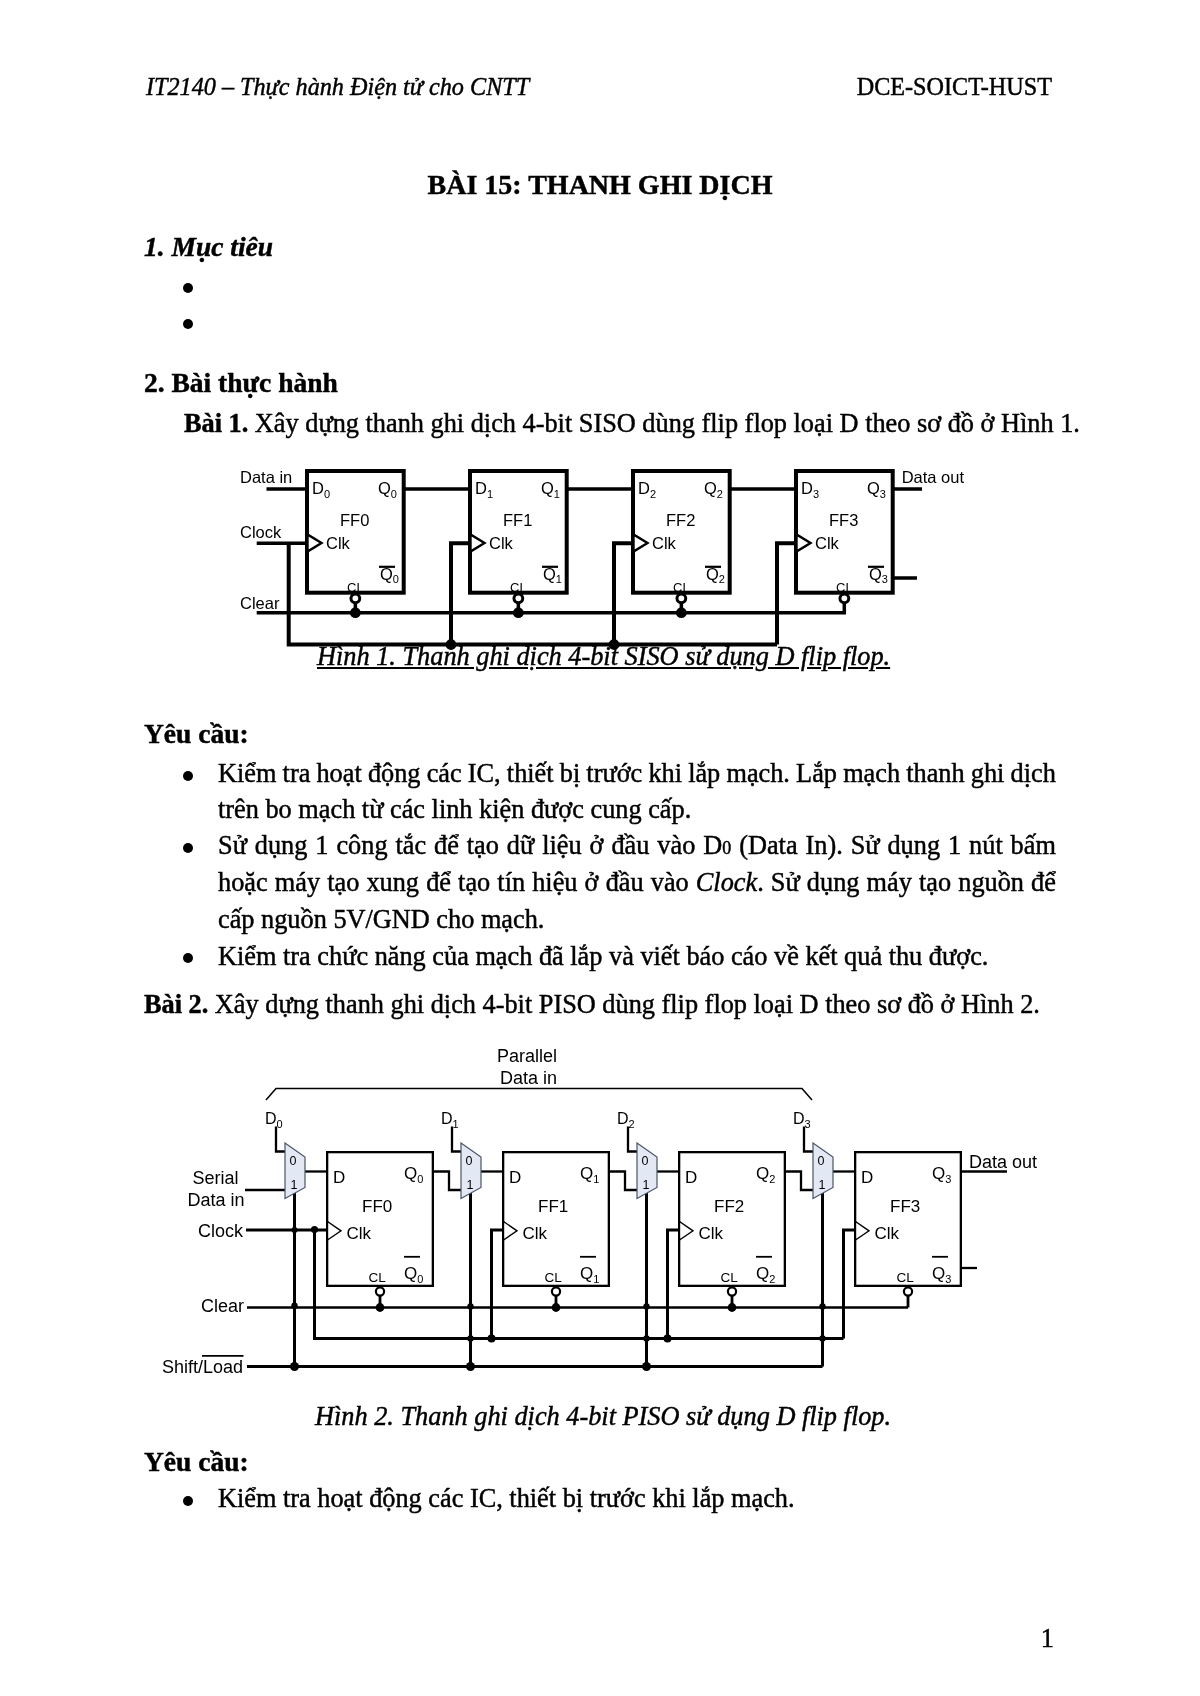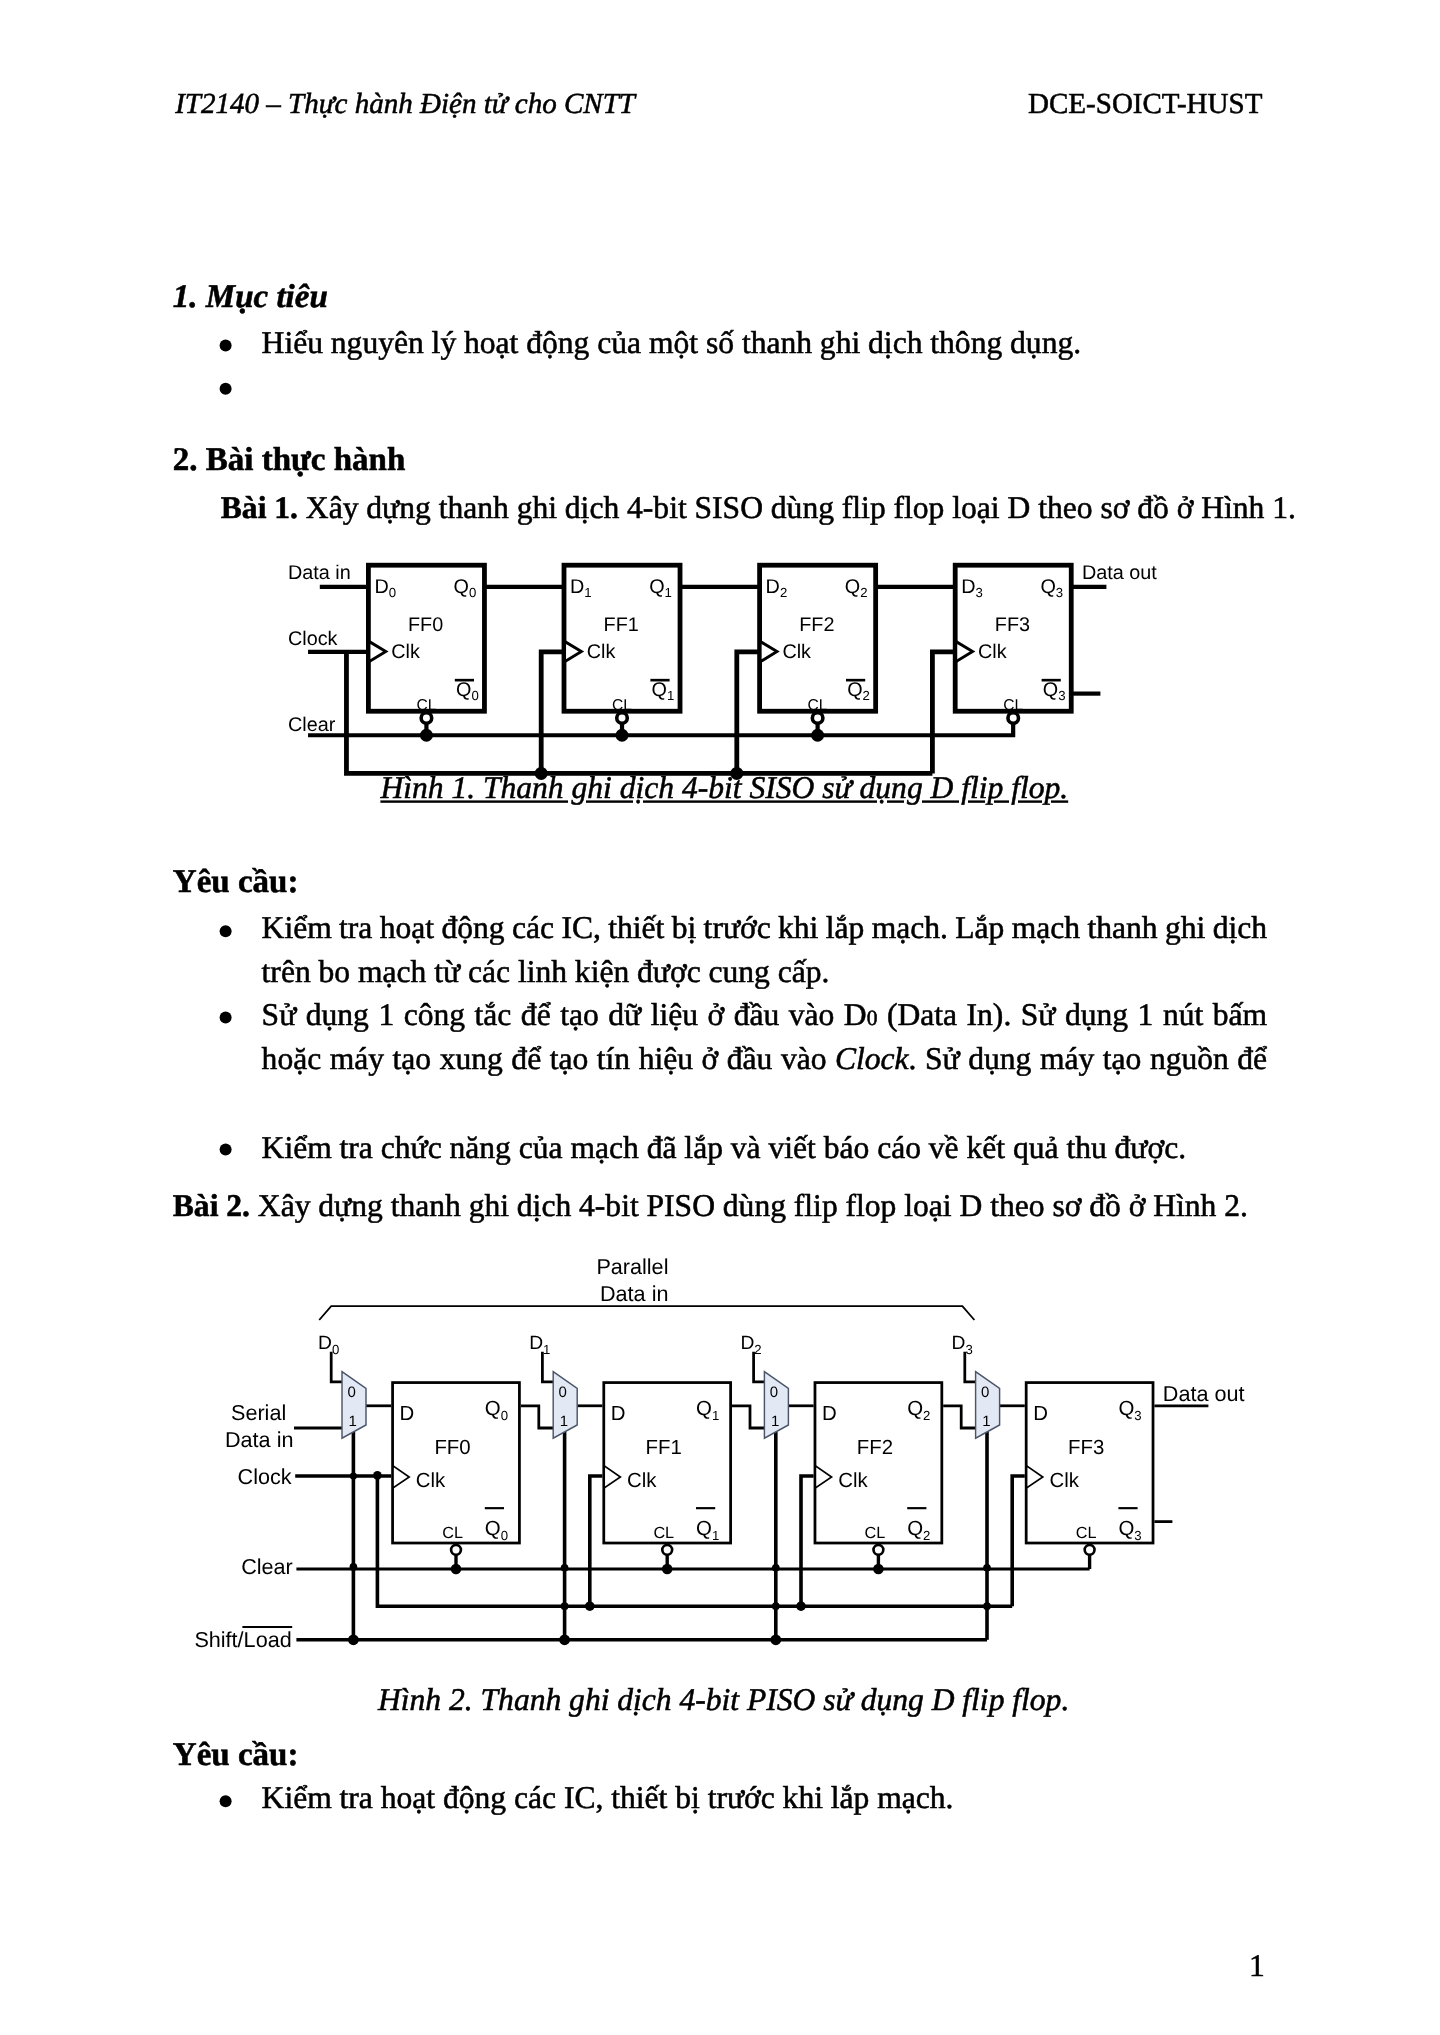--- a/index.html
+++ b/index.html
@@ -18,26 +18,26 @@
   svg text{font-family:"Liberation Sans",sans-serif;fill:#000;}
 </style>
 </head>
 <body>
 <div id="page">
 
 <div class="t i f24" style="left:146px;top:75.4px;">IT2140 – Thực hành Điện tử cho CNTT</div>
 
 <div class="t f24" style="left:0;width:1052px;text-align:right;top:74.5px;">DCE-SOICT-HUST</div>
 
+<div class="t b f28" style="left:0;width:1200px;text-align:center;top:170.7px;">BÀI 15: THANH GHI DỊCH</div>
 
 <div class="t b f27" style="left:144px;top:233.1px;font-style:italic;">1. Mục tiêu</div>
 
 <div class="bul" style="left:182.5px;top:282.5px;"></div>
 
-<div class="t f26" style="left:218px;top:272.6px;">Hiểu nguyên lý hoạt động của một số thanh ghi dịch thông dụng.</div>
 
 <div class="bul" style="left:182.5px;top:319px;"></div>
 
 
 <div class="t b f27" style="left:144px;top:369.1px;">2. Bài thực hành</div>
 
 <div class="t f26" style="left:144px;top:410.6px;margin-left:40px;"><span class="b">Bài 1.</span> Xây dựng thanh ghi dịch 4-bit SISO dùng flip flop loại D theo sơ đồ ở Hình 1.</div>
 
 <svg style="top:455px;" width="1200" height="205" viewBox="0 455 1200 205" fill="none" stroke="none">
 <g stroke="#000" stroke-width="3.5" fill="none">
@@ -166,20 +166,21 @@
 <div class="t f26 just" style="left:218px;top:760.6px;word-spacing:-0.42px;">Kiểm tra hoạt động các IC, thiết bị trước khi lắp mạch. Lắp mạch thanh ghi dịch</div>
 
 <div class="t f26" style="left:218px;top:797.1px;">trên bo mạch từ các linh kiện được cung cấp.</div>
 
 <div class="bul" style="left:182.5px;top:843px;"></div>
 
 <div class="t f26 just" style="left:218px;top:833.1px;word-spacing:1.36px;">Sử dụng 1 công tắc để tạo dữ liệu ở đầu vào D<span style="font-size:18px;">0</span> (Data In). Sử dụng 1 nút bấm</div>
 
 <div class="t f26 just" style="left:218px;top:869.9px;word-spacing:0.55px;">hoặc máy tạo xung để tạo tín hiệu ở đầu vào <span class="i">Clock</span>. Sử dụng máy tạo nguồn để</div>
 
+<div class="t f26" style="left:218px;top:906.6px;">cấp nguồn 5V/GND cho mạch.</div>
 
 <div class="bul" style="left:182.5px;top:953.4px;"></div>
 
 <div class="t f26" style="left:218px;top:943.5px;">Kiểm tra chức năng của mạch đã lắp và viết báo cáo về kết quả thu được.</div>
 
 <div class="t f26" style="left:144px;top:992.1px;"><span class="b">Bài 2.</span> Xây dựng thanh ghi dịch 4-bit PISO dùng flip flop loại D theo sơ đồ ở Hình 2.</div>
 
 <svg style="top:1040px;" width="1200" height="350" viewBox="0 1040 1200 350" fill="none" stroke="none">
 
 <path d="M266,1100 L276,1088.5 H802 L812,1100" stroke="#000" stroke-width="1.5" fill="none"></path>

